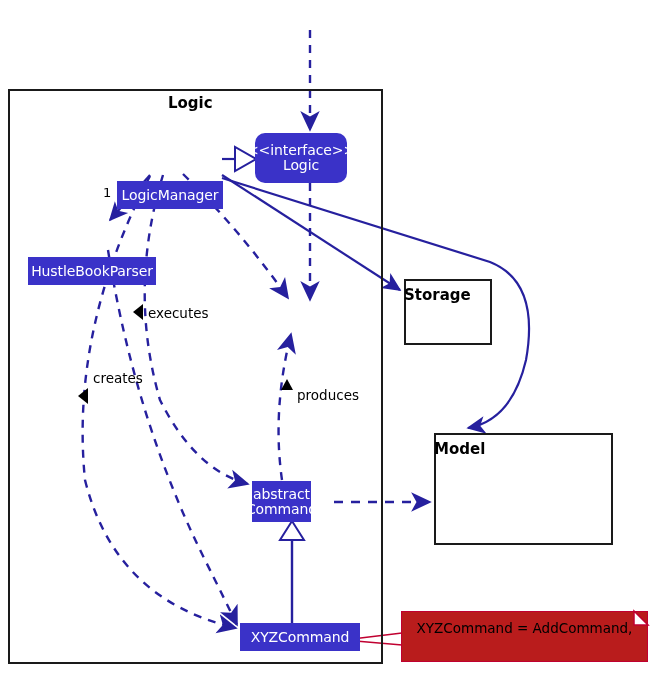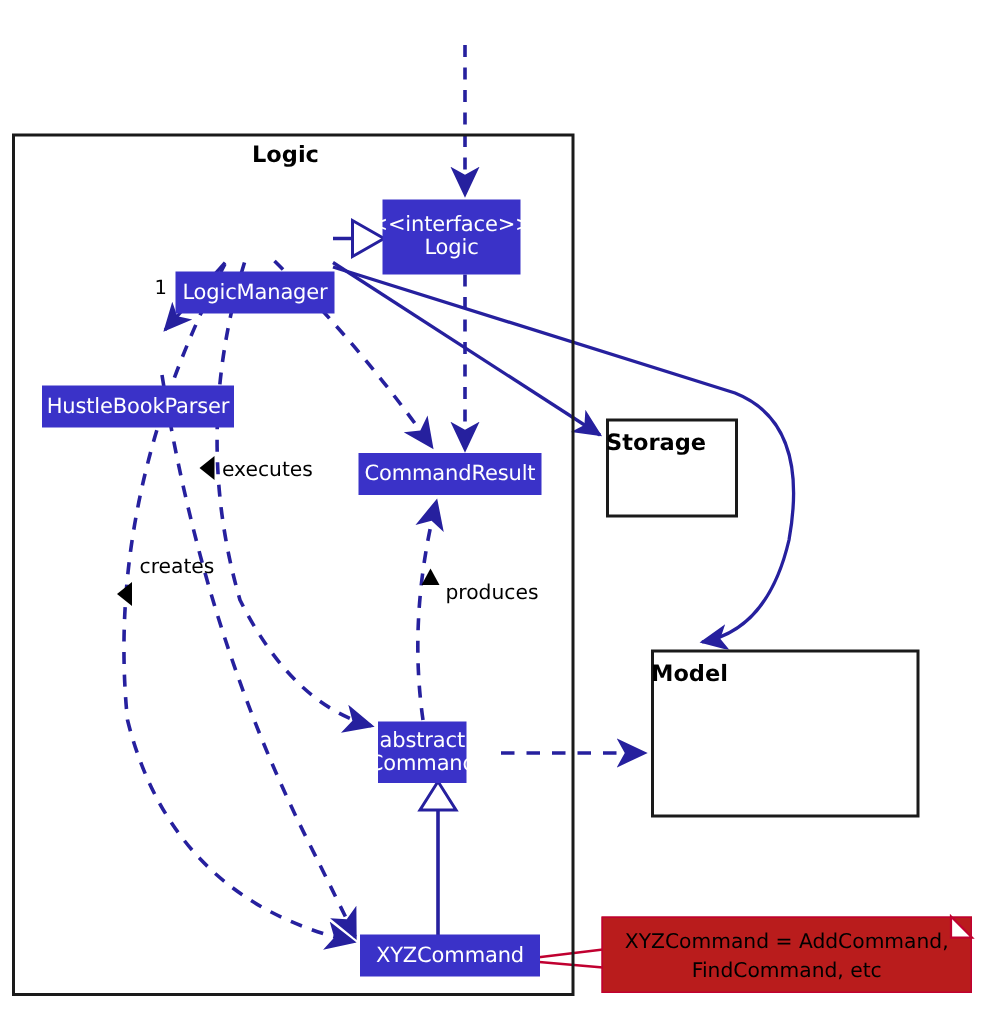--- a/index.html
+++ b/index.html
@@ -153,32 +153,29 @@
     </g>
   </svg>
 
   <div class="uml-package" style="left:8px; top:89px; width:375px; height:575px;"></div>
   <div class="uml-package-title" style="left:168px; top:94px;">Logic</div>
 
   <div class="uml-class" style="left:117px; top:145px; width:106px; height:28px;margin-top:36px;">
     <span>LogicManager</span>
   </div>
 
-  <div class="uml-class" style="left:255px; top:133px; width:92px; height:50px;">
+  <div class="uml-class" style="left:255px; top:133px; width:92px; height:50px;border-radius:10px;">
     <span>&lt;&lt;interface&gt;&gt;</span>
     <span>Logic</span>
   </div>
 
   <div class="uml-class" style="left:28px; top:221px; width:128px; height:28px;margin-top:36px;">
     <span>HustleBookParser</span>
   </div>
 
-  <div class="uml-class" style="left:239px; top:302px; width:122px; height:28px;">
-    <span>CommandResult</span>
-  </div>
 
   <div class="uml-class" style="left:252px; top:481px; width:59px; height:41px;">
     <span>{abstract}</span>
     <span>Command</span>
   </div>
 
   <div class="uml-class" style="left:240px; top:623px; width:120px; height:28px;">
     <span>XYZCommand</span>
   </div>
 
@@ -191,19 +188,18 @@
   <div class="multiplicity" style="left:103px; top:185px;">1</div>
 
   <div class="edge-label" style="left:148px; top:305px;">executes</div>
 
   <div class="edge-label" style="left:93px; top:370px;">creates</div>
 
   <div class="edge-label" style="left:297px; top:387px;">produces</div>
 
   <div class="note-box" style="left:401px; top:611px; width:247px; height:51px;">
     <div>XYZCommand = AddCommand,</div>
-    <div>FindCommand, etc</div>
   </div>
   <svg class="layer" viewBox="0 0 657 677" xmlns="http://www.w3.org/2000/svg">
     <path d="M 634 611 L 648 625 L 634 625 Z" fill="#ffffff" stroke="#c00030" stroke-width="1.5"></path>
   </svg>
 
 </div>
 
 </body></html>

